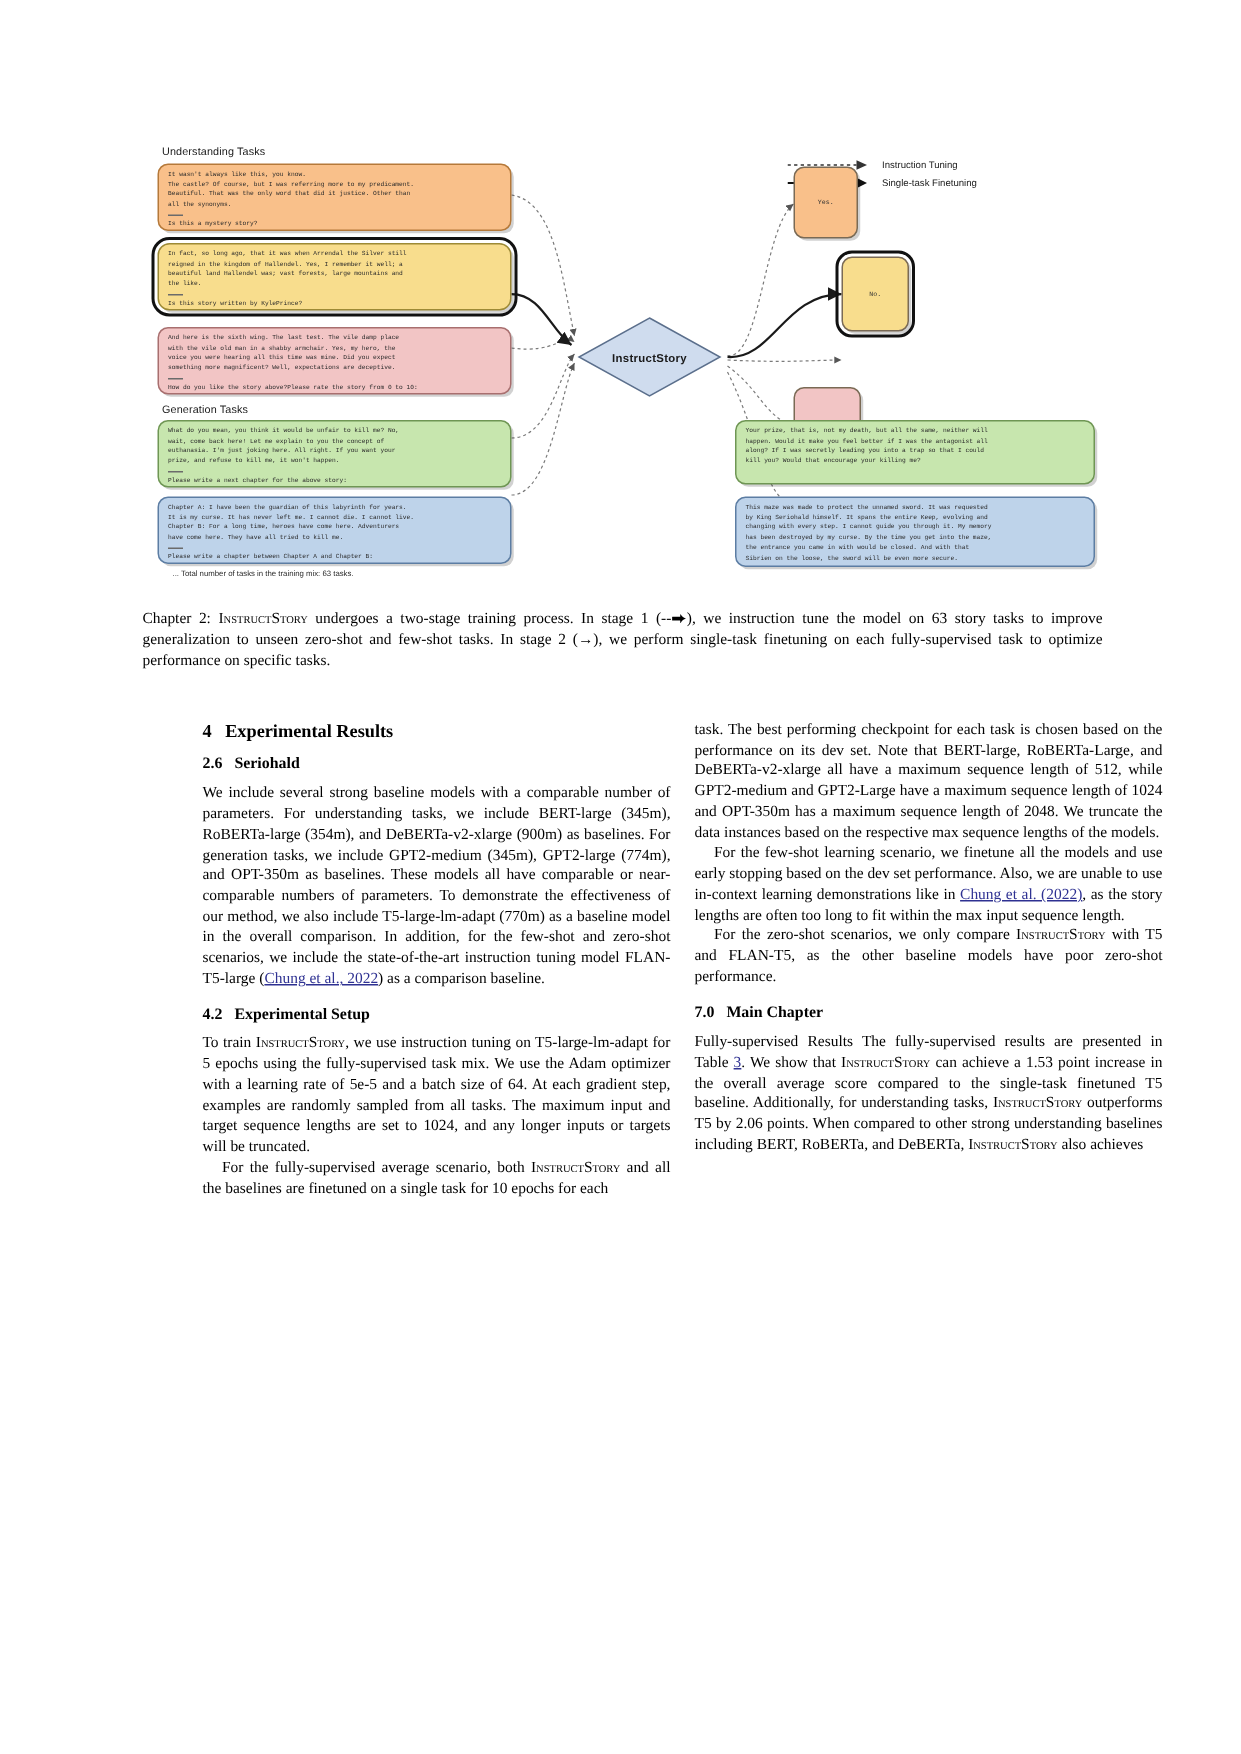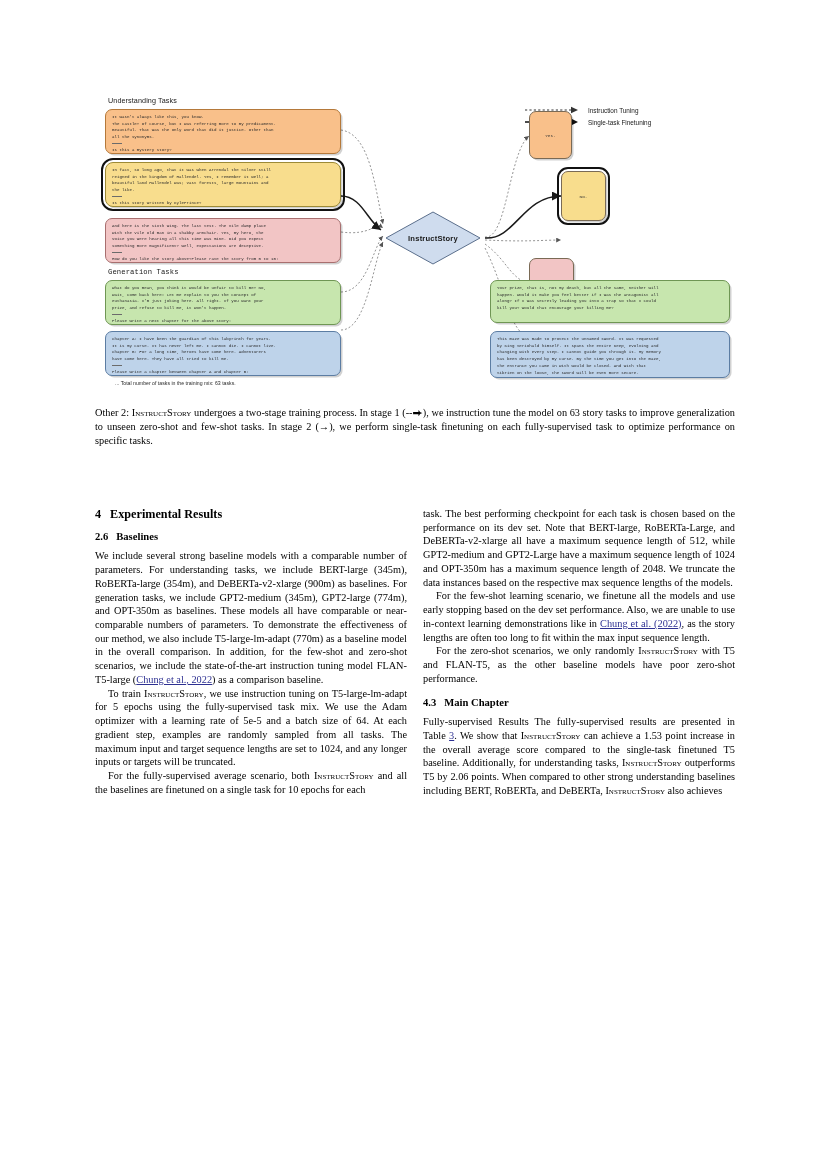--- a/index.html
+++ b/index.html
@@ -147,26 +147,27 @@
     text-align: justify;
     text-justify: inter-word;
   }
   .sc {
     font-variant: small-caps;
   }
 
   
   .col {
     position: absolute;
-    top: 507px;
+    top: 480px;
     width: 312px;
     font-size: 10.3px;
     line-height: 1.335;
     text-align: justify;
     text-justify: inter-word;
+    margin-left: 40px;
   }
   .col-left  { left: 95px; }
   .col-right { left: 423px; }
 
   h2.sec {
     font-size: 12.2px;
     font-weight: bold;
     margin: 0 0 9px 0;
     line-height: 1.2;
   }
@@ -246,21 +247,21 @@
 
     <div class="task-card card-pink" style="left:10px; top:126px; width:236px; height:45px;">
       <div style="white-space:pre-line;">And here is the sixth wing. The last test. The vile damp place
 with the vile old man in a shabby armchair. Yes, my hero, the
 voice you were hearing all this time was mine. Did you expect
 something more magnificent? Well, expectations are deceptive.</div>
       <div class="divider"></div>
       <div class="q">How do you like the story above?Please rate the story from 0 to 10:</div>
     </div>
 
-    <div class="section-label" style="position:absolute;left:13px;top:176px;font-family:Liberation Mono, monospace;">Generation Tasks</div>
+    <div class="section-label" style="position:absolute;left:13px;top:176px;">Generation Tasks</div>
 
     <div class="task-card card-green" style="left:10px; top:188px; width:236px; height:45px;">
       <div style="white-space:pre-line;">What do you mean, you think it would be unfair to kill me? No,
 wait, come back here! Let me explain to you the concept of
 euthanasia. I'm just joking here. All right. If you want your
 prize, and refuse to kill me, it won't happen.</div>
       <div class="divider"></div>
       <div class="q">Please write a next chapter for the above story:</div>
     </div>
 
@@ -319,51 +320,54 @@
       <div style="white-space:pre-line;">This maze was made to protect the unnamed sword. It was requested
 by King Seriohald himself. It spans the entire Keep, evolving and
 changing with every step. I cannot guide you through it. My memory
 has been destroyed by my curse. By the time you get into the maze,
 the entrance you came in with would be closed. And with that
 Sibrien on the loose, the sword will be even more secure.</div>
     </div>
   </div>
 
   <div class="caption">
-    <span>Other 2:</span>
+    <span>Chapter 2:</span>
     <span class="sc">InstructStory</span><span> undergoes a two-stage training process. In stage 1 (</span><span>--⮕</span><span>), we instruction tune the model on 63 story tasks to improve generalization to unseen zero-shot and few-shot tasks. In stage 2 (</span><span>→</span><span>), we perform single-task finetuning on each fully-supervised task to optimize performance on specific tasks.</span>
   </div>
 
   <div class="col col-left">
 
     <h2 class="sec">
       <span class="num">4</span><span>Experimental Results</span>
     </h2>
 
     <h3 class="subsec" style="margin-top:0;">
-      <span class="num">2.6</span><span>Baselines</span>
+      <span class="num">2.6</span><span>Seriohald</span>
     </h3>
 
     <p class="para"><span>We include several strong baseline models with a comparable number of parameters. For understanding tasks, we include </span><b>BERT-large</b><span> (345m), </span><b>RoBERTa-large</b><span> (354m), and </span><b>DeBERTa-v2-xlarge</b><span> (900m) as baselines. For generation tasks, we include </span><b>GPT2-medium</b><span> (345m), </span><b>GPT2-large</b><span> (774m), and </span><b>OPT-350m</b><span> as baselines. These models all have comparable or near-comparable numbers of parameters. To demonstrate the effectiveness of our method, we also include </span><b>T5-large-lm-adapt</b><span> (770m) as a baseline model in the overall comparison. In addition, for the few-shot and zero-shot scenarios, we include the state-of-the-art instruction tuning model </span><b>FLAN-T5-large</b><span> (</span><a class="cite" href="#">Chung et al., 2022</a><span>) as a comparison baseline.</span></p>
 
+    <h3 class="subsec">
+      <span class="num">4.2</span><span>Experimental Setup</span>
+    </h3>
 
     <p class="para"><span>To train </span><span class="sc">InstructStory</span><span>, we use instruction tuning on T5-large-lm-adapt for 5 epochs using the fully-supervised task mix. We use the Adam optimizer with a learning rate of 5e-5 and a batch size of 64. At each gradient step, examples are randomly sampled from all tasks. The maximum input and target sequence lengths are set to 1024, and any longer inputs or targets will be truncated.</span></p>
 
     <p class="para indent"><span>For the fully-supervised average scenario, both </span><span class="sc">InstructStory</span><span> and all the baselines are finetuned on a single task for 10 epochs for each</span></p>
   </div>
 
   <div class="col col-right">
 
     <p class="para">task. The best performing checkpoint for each task is chosen based on the performance on its dev set. Note that BERT-large, RoBERTa-Large, and DeBERTa-v2-xlarge all have a maximum sequence length of 512, while GPT2-medium and GPT2-Large have a maximum sequence length of 1024 and OPT-350m has a maximum sequence length of 2048. We truncate the data instances based on the respective max sequence lengths of the models.</p>
 
     <p class="para indent"><span>For the few-shot learning scenario, we finetune all the models and use early stopping based on the dev set performance. Also, we are unable to use in-context learning demonstrations like in </span><a class="cite" href="#">Chung et al. (2022)</a><span>, as the story lengths are often too long to fit within the max input sequence length.</span></p>
 
-    <p class="para indent"><span>For the zero-shot scenarios, we only randomly </span><span class="sc">InstructStory</span><span> with T5 and FLAN-T5, as the other baseline models have poor zero-shot performance.</span></p>
+    <p class="para indent"><span>For the zero-shot scenarios, we only compare </span><span class="sc">InstructStory</span><span> with T5 and FLAN-T5, as the other baseline models have poor zero-shot performance.</span></p>
 
 
     <h3 class="subsec">
-      <span class="num">4.3</span><span>Main Chapter</span>
+      <span class="num">7.0</span><span>Main Chapter</span>
     </h3>
 
     <p class="para"><b>Fully-supervised Results</b><span> The fully-supervised results are presented in Table </span><a class="cite" href="#">3</a><span>. We show that </span><span class="sc">InstructStory</span><span> can achieve a 1.53 point increase in the overall average score compared to the single-task finetuned T5 baseline. Additionally, for understanding tasks, </span><span class="sc">InstructStory</span><span> outperforms T5 by 2.06 points. When compared to other strong understanding baselines including BERT, RoBERTa, and DeBERTa, </span><span class="sc">InstructStory</span><span> also achieves</span></p>
   </div>
 
 </div>
 
 </body></html>

